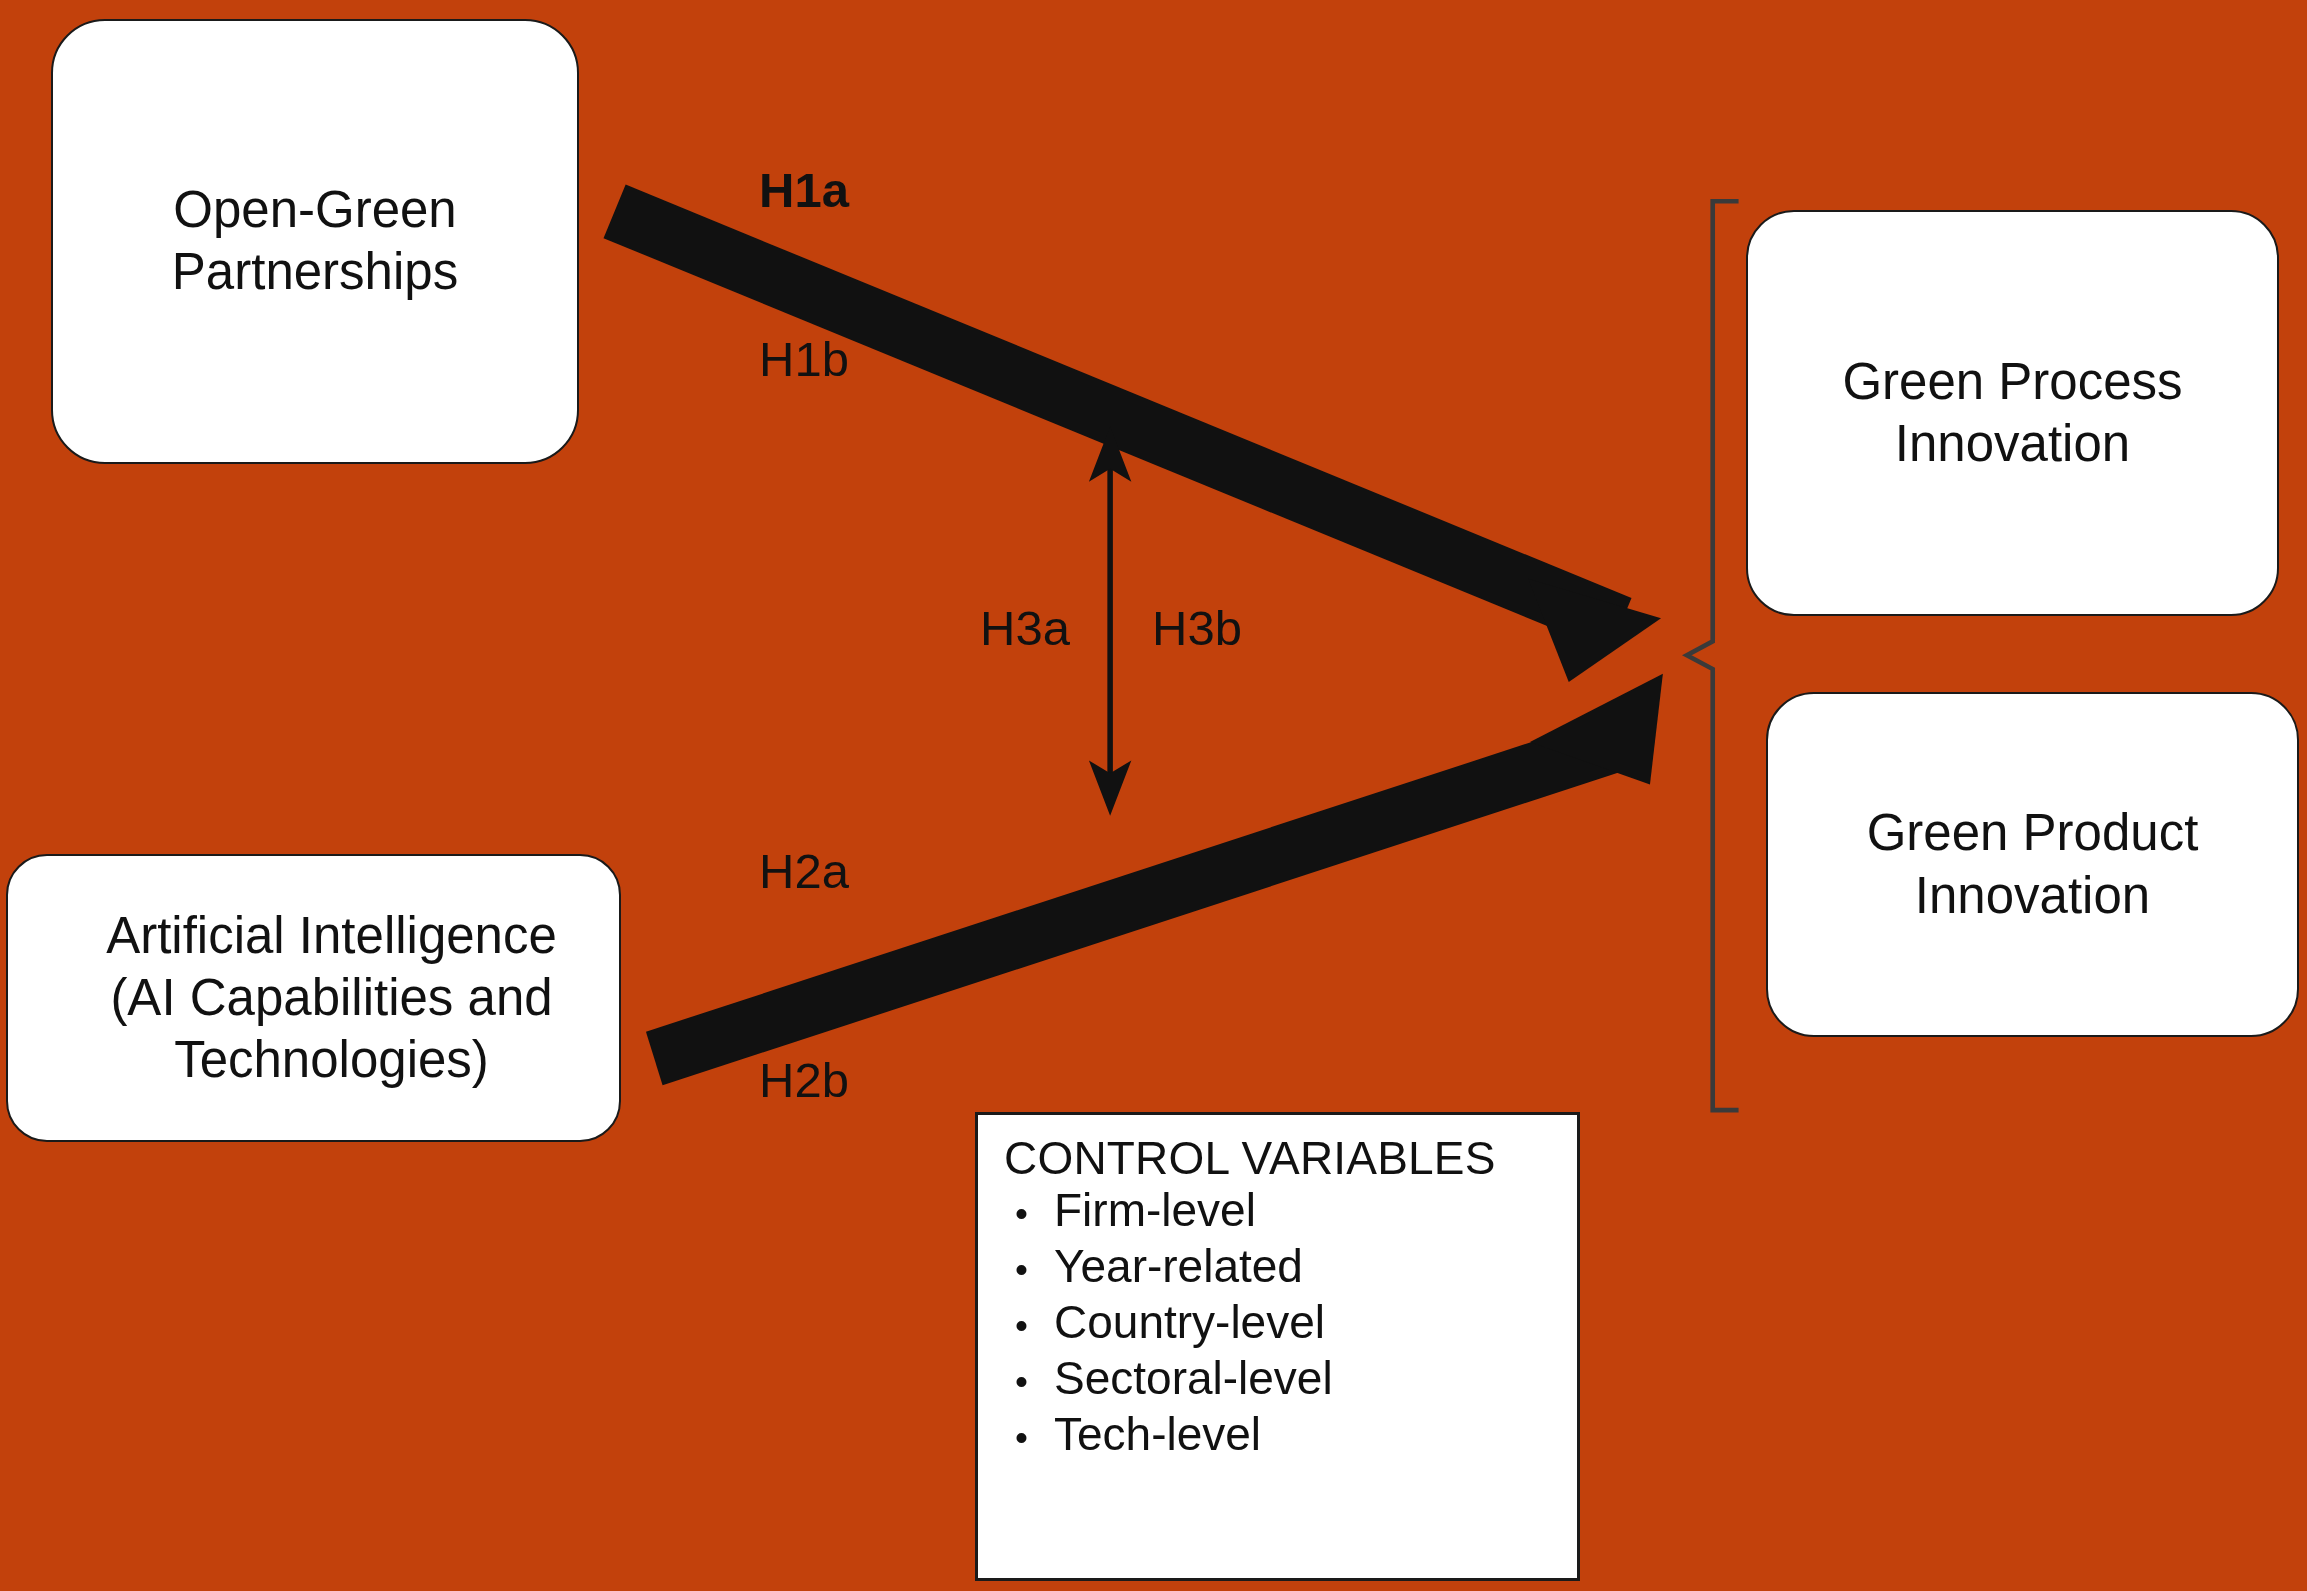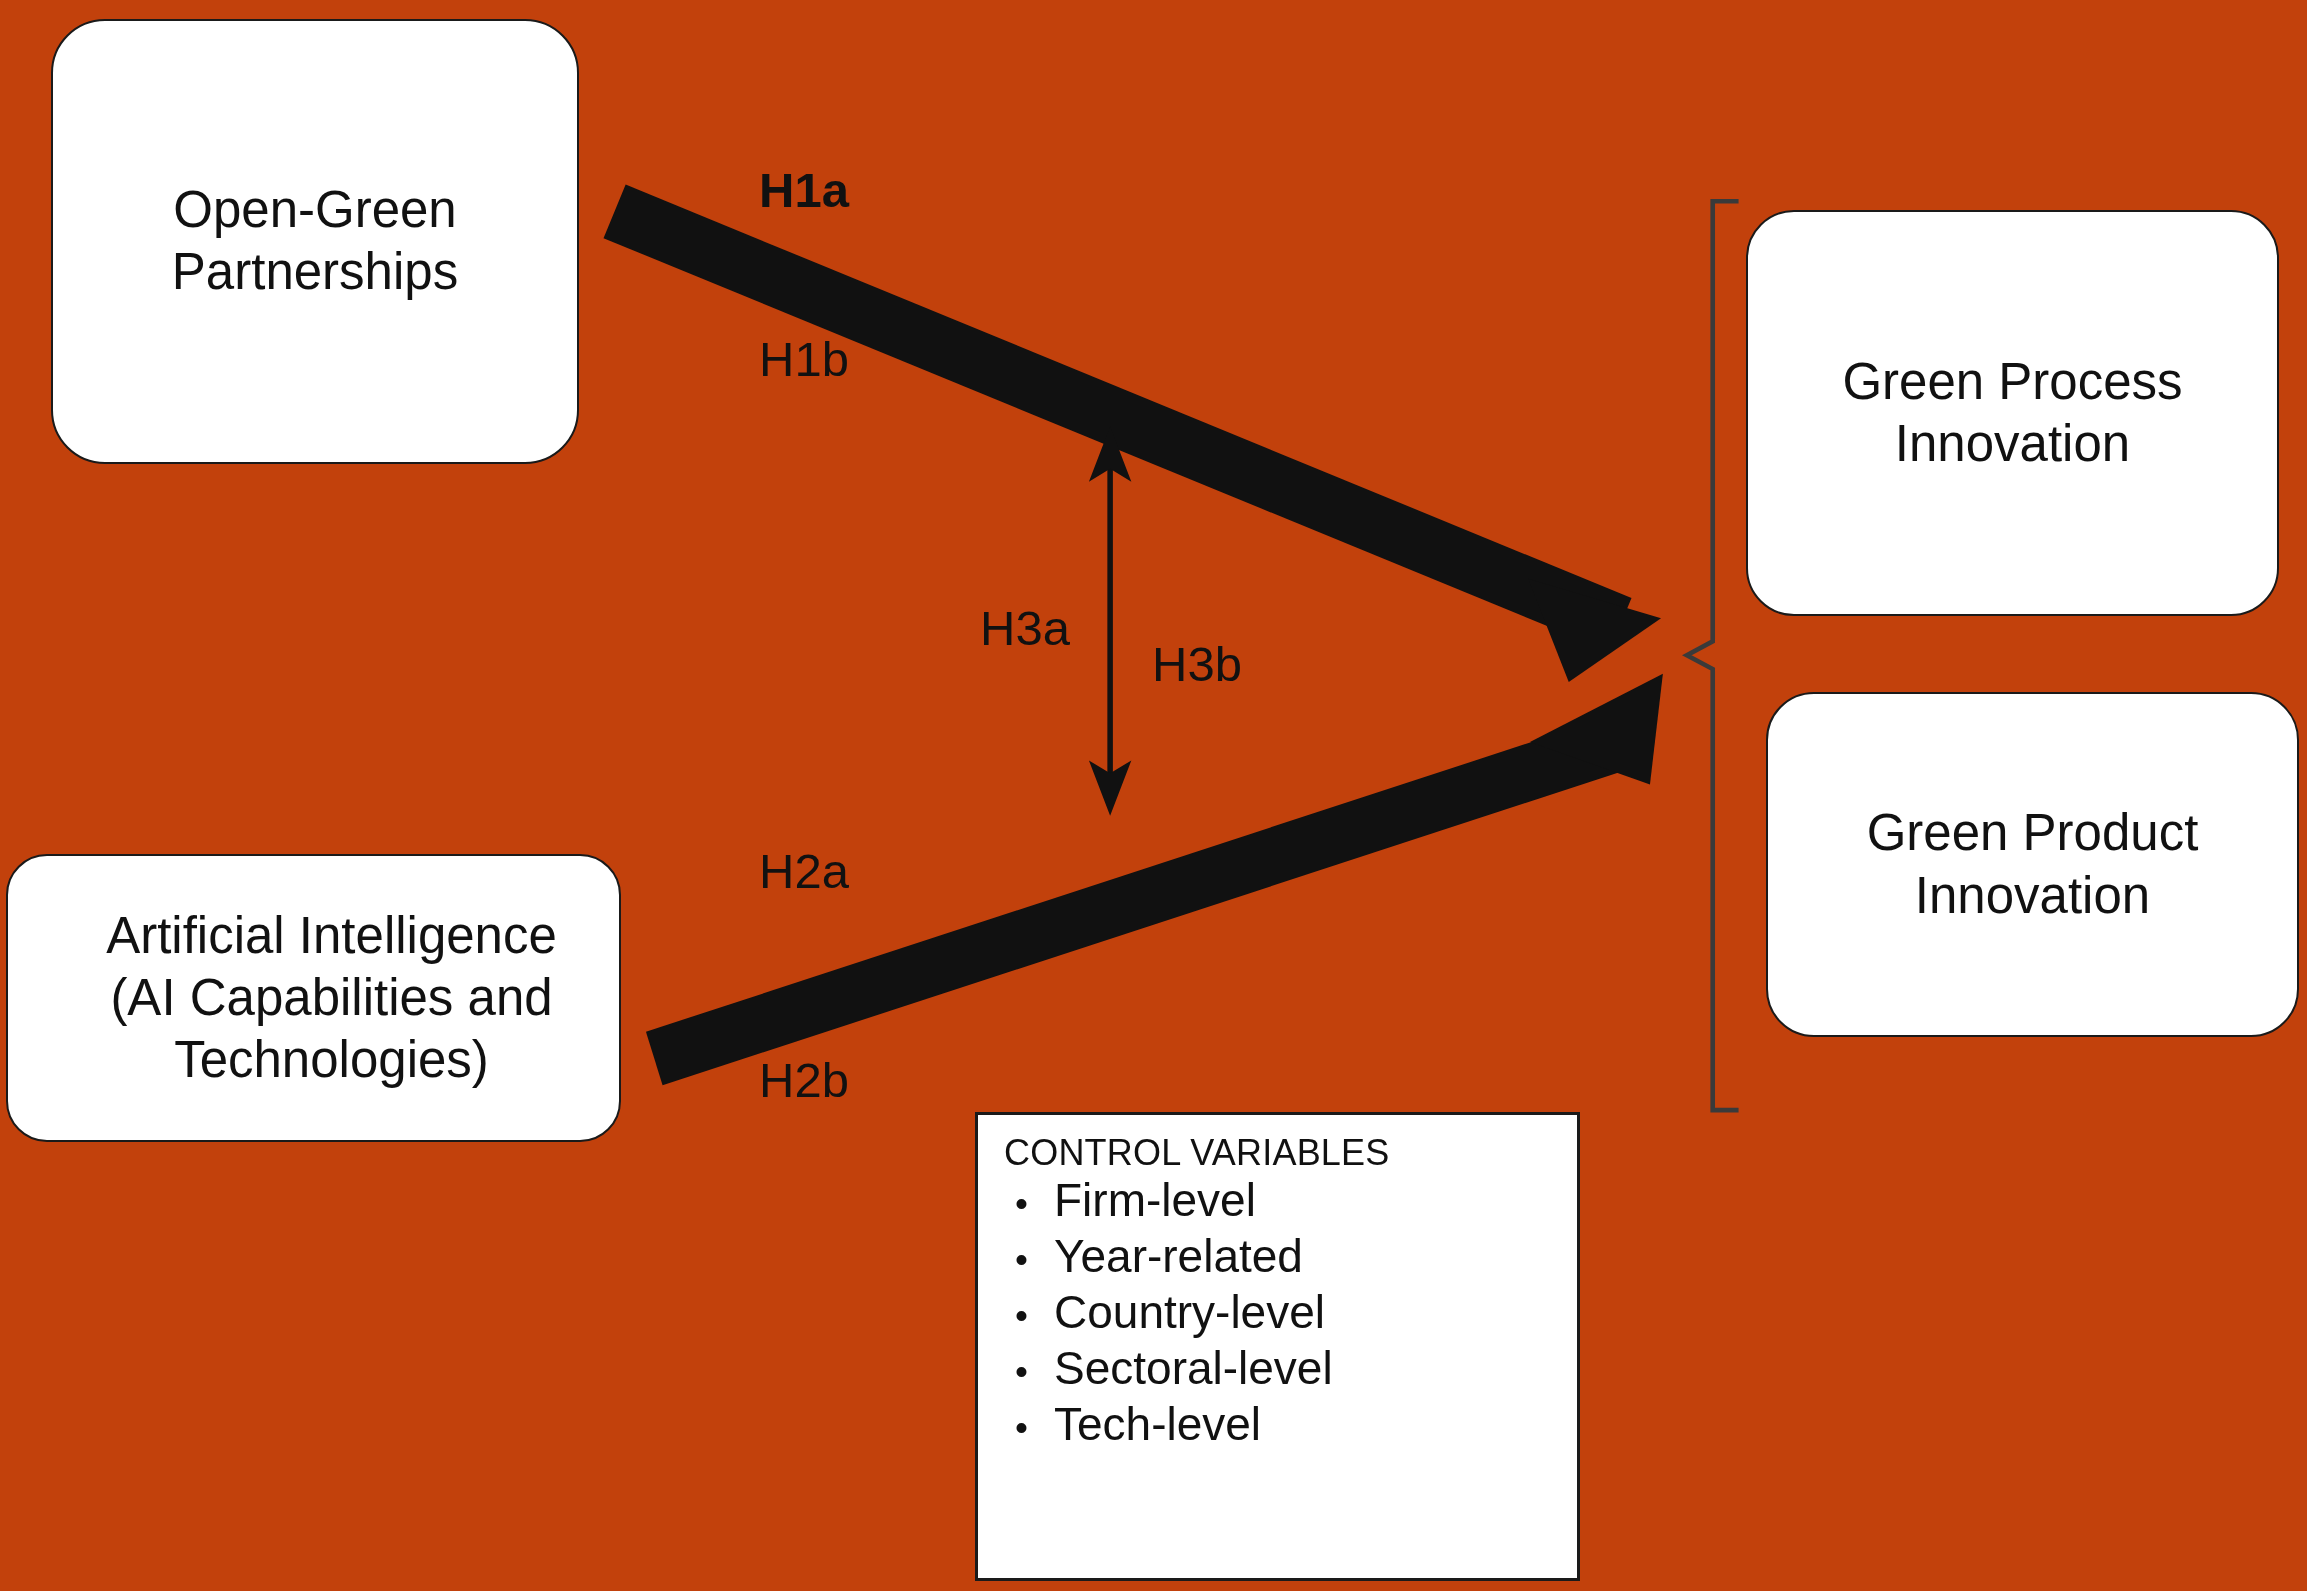--- a/index.html
+++ b/index.html
@@ -75,21 +75,21 @@
     left: 975px;
     top: 1112px;
     width: 605px;
     height: 469px;
     box-sizing: border-box;
     border: 3.7px solid #1a1a1a;
     background: #ffffff;
     padding: 20px 9.2px 9.2px 26px;
   }
   #control-title {
-    font-size: 36px;
+    font-size: 46px;
     line-height: 1.02;
     letter-spacing: 0.2px;
     margin: 0 0 5.5px 0;
     white-space: nowrap;
   }
   #control-list {
     list-style: none;
     margin: 0;
     padding: 0;
   }
@@ -115,21 +115,21 @@
     font-size: 49px;
     line-height: 1;
     color: #111111;
     white-space: nowrap;
   }
   #label-h1a { left: 759px; top: 166px; font-weight: bold; }
   #label-h1b { left: 759px; top: 335px; }
   #label-h2a { left: 759px; top: 847px; }
   #label-h2b { left: 759px; top: 1036px; margin-top: 20px; }
   #label-h3a { left: 944px; top: 604px; margin-left: 36px; }
-  #label-h3b { left: 1152px; top: 604px; margin-top: 36px; }
+  #label-h3b { left: 1152px; top: 604px; }
   svg.overlay {
     position: absolute;
     left: 0;
     top: 0;
     width: 2307px;
     height: 1591px;
     pointer-events: none;
   }
 </style>
 </head>

